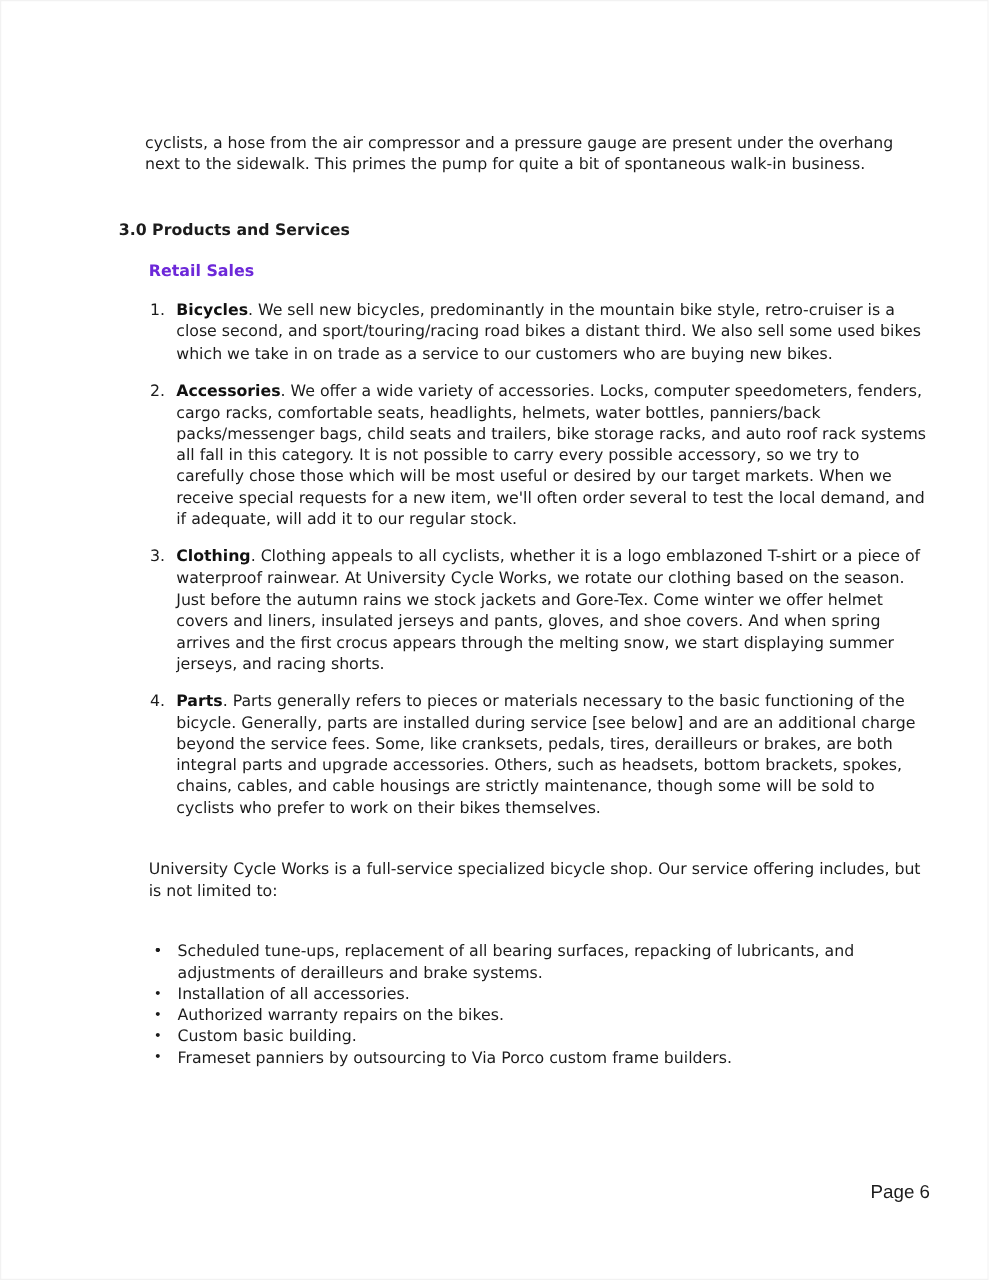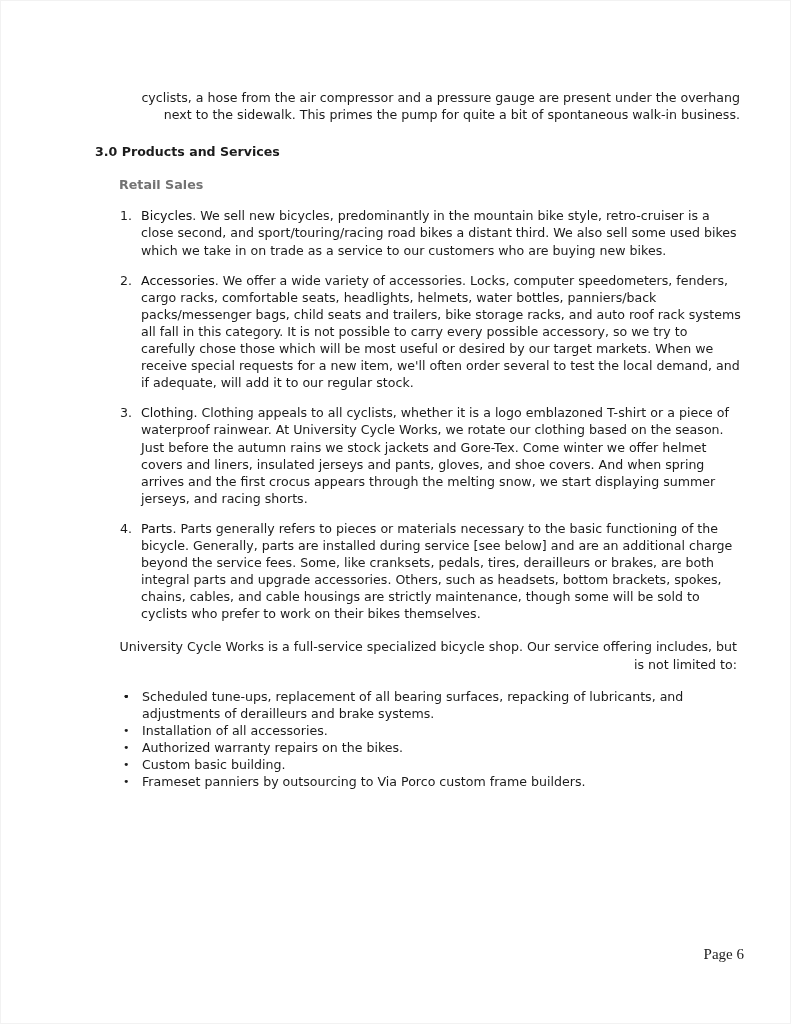--- a/index.html
+++ b/index.html
@@ -25,22 +25,22 @@
     left: 94px;
     top: 88px;
     width: 645px;
   }
 
   
   .para {
     font-size: 12.6px;
     line-height: 17.1px;
     color: #1c1c1c;
-    margin: 0;
-    text-align: right;
+    margin: 16px;
+    text-align: left;
   }
 
   
   .intro {
     margin-left: 21px;
     width: 624px;
   }
 
   
   .section-heading {
@@ -49,21 +49,21 @@
     color: #1c1c1c;
     margin: 0;
     padding-top: 20px;
   }
 
   
   .sub-heading {
     font-size: 12.7px;
     line-height: 17.1px;
     font-weight: bold;
-    color: #737373;
+    color: #6d28d9;
     margin: 0;
     margin-left: 24px;
     padding-top: 16px;
   }
 
   
   .num-list {
     margin: 0;
     padding: 0;
     list-style: none;
@@ -84,21 +84,21 @@
     position: absolute;
     left: 0;
     top: 0;
     width: 16px;
     text-align: left;
     font-size: 12.6px;
     line-height: 17.1px;
     color: #1c1c1c;
   }
   .lead {
-    font-weight: normal;
+    font-weight: bold;
     color: #111111;
   }
 
   
   .service-para {
     margin-left: 24px;
     width: 618px;
     padding-top: 16px;
   }
 
@@ -125,21 +125,21 @@
     font-size: 11px;
     line-height: 17.1px;
     color: #1c1c1c;
   }
 
   
   .footer {
     position: absolute;
     right: 46px;
     bottom: 60px;
-    font-family: Liberation Serif, serif;
+    font-family: Liberation Sans, sans-serif;
     font-size: 15px;
     line-height: 18px;
     color: #1c1c1c;
     margin-top: 36px;
   }
 </style>
 </head>
 <body>
 
 <div class="page">

